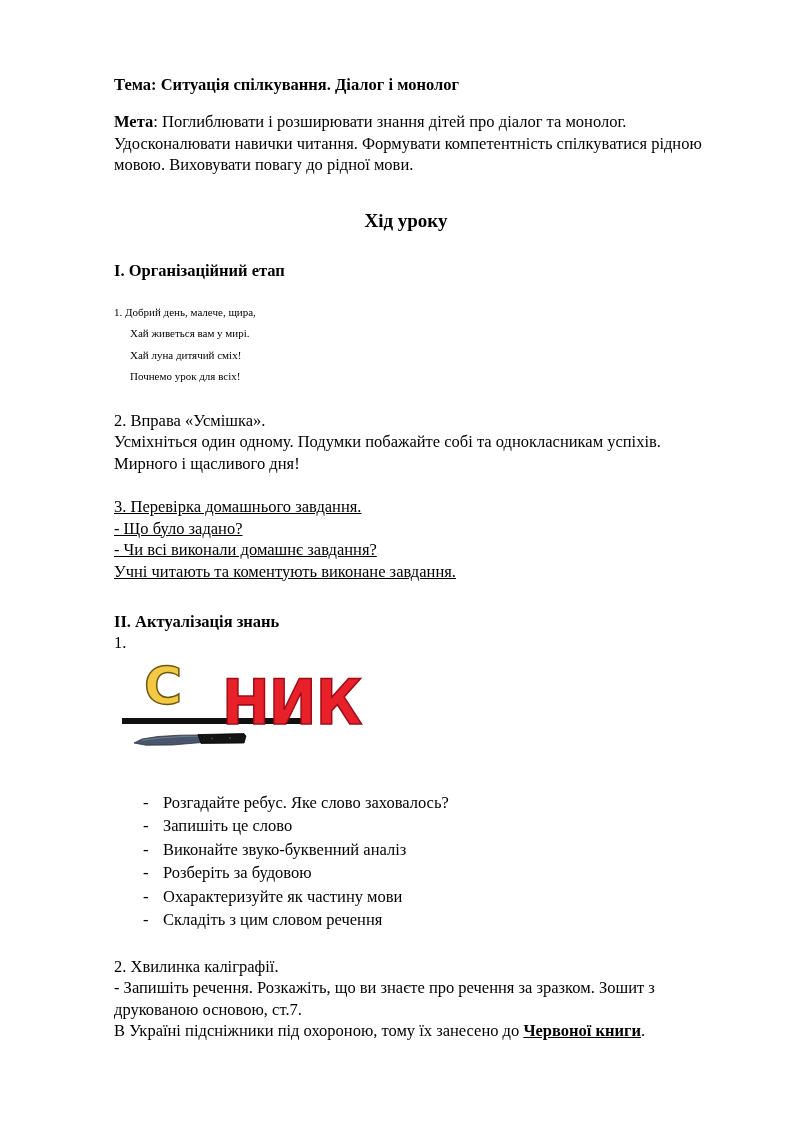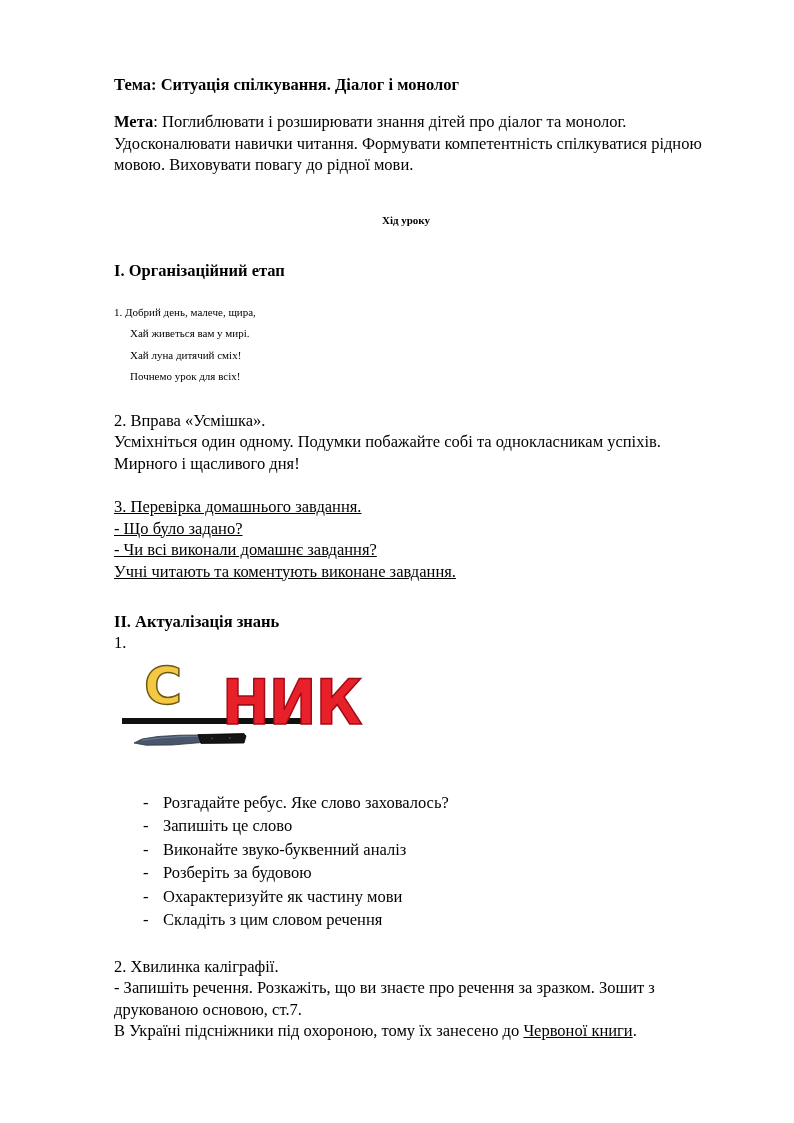--- a/index.html
+++ b/index.html
@@ -40,21 +40,21 @@
     line-height: 21px;
     font-weight: bold;
     margin: 0 0 16px 0;
   }
   .meta-block {
     margin: 0 0 6px 0;
   }
   .centered-heading {
     text-align: center;
     font-weight: bold;
-    font-size: 11px;
+    font-size: 19px;
     margin: 34px 0 0 0;
     line-height: 21px;
     padding-right: 30px;
   }
   .section-heading {
     font-weight: bold;
     font-size: 16.5px;
     line-height: 21px;
     margin: 29px 0 0 0;
   }
@@ -129,21 +129,21 @@
     padding-left: 49px;
     font-size: 16.5px;
     line-height: 23.5px;
   }
   .dash-list li .dash {
     position: absolute;
     left: 29px;
     top: 0;
   }
   .tail-block { margin-top: 24px; }
-  .u { text-decoration: underline; }
+  .u { text-decoration: underline; font-weight: bold; }
 </style>
 </head>
 <body>
 
 <div class="page">
   <div class="content">
 
     <p class="title-line">
       <span class="bold">Тема:</span><span class="bold"> Ситуація спілкування. Діалог і монолог</span>
     </p>

